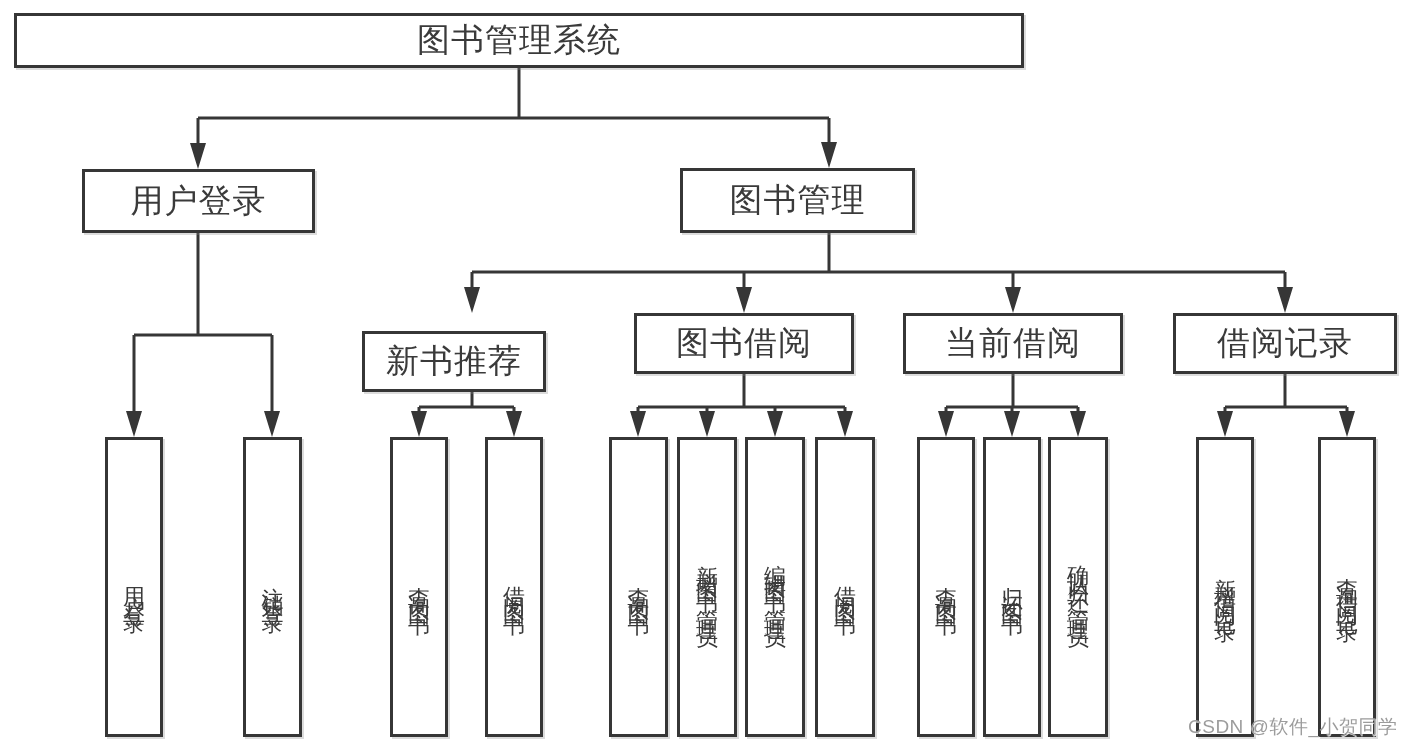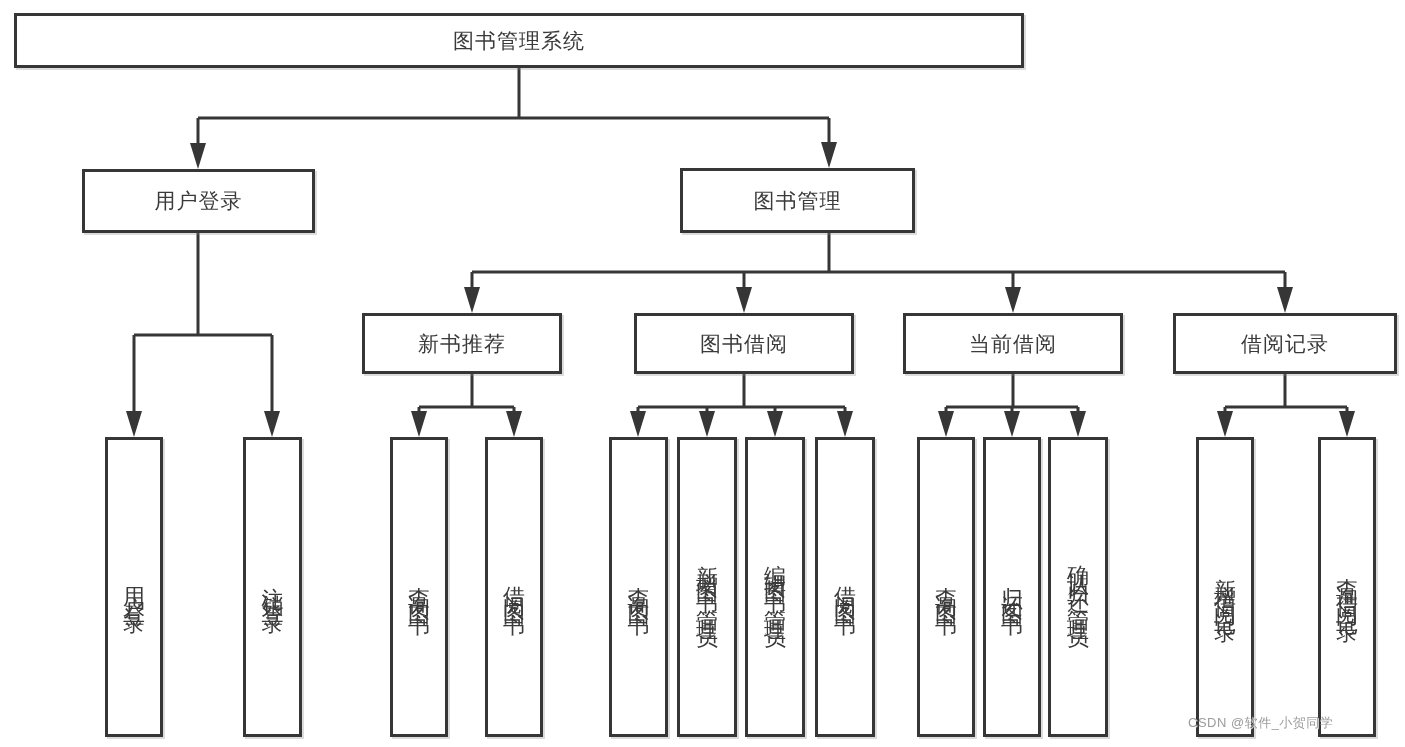--- a/index.html
+++ b/index.html
@@ -20,36 +20,36 @@
   .wires{position:absolute;left:0;top:0;width:1405px;height:747px;}
   .box{
     position:absolute;
     background:#fff;
     border:3px solid var(--line);
     box-sizing:border-box;
     display:flex;align-items:center;justify-content:center;
     box-shadow:2px 2px 0 rgba(140,140,140,.30);
   }
   .h-label{
-    font-size:21px;
+    font-size:33px;
     letter-spacing:1px;
     white-space:nowrap;
   }
   .v-label{
     writing-mode:vertical-rl;
     text-orientation:mixed;
     font-size:22px;
     line-height:1.1;
     letter-spacing:9px;
     white-space:nowrap;
   }
   .watermark{
     position:absolute;
     left:1188px;top:714px;
-    font-size:13px;
+    font-size:19px;
     letter-spacing:.5px;
     color:var(--wm);
     white-space:nowrap;
     z-index:5;
     text-shadow:1px 1px 0 rgba(255,255,255,.8);
   }
 </style>
 </head>
 <body>
 
@@ -79,21 +79,21 @@
     <span class="h-label">图书管理系统</span>
   </div>
 
   <div class="box" style="left:82px;top:169px;width:233px;height:64px">
     <span class="h-label">用户登录</span>
   </div>
   <div class="box" style="left:680px;top:168px;width:235px;height:65px">
     <span class="h-label">图书管理</span>
   </div>
 
-  <div class="box" style="left:362px;top:313px;width:200px;height:61px">
+  <div class="box" style="left:362px;top:331px;width:184px;height:61px">
     <span class="h-label">新书推荐</span>
   </div>
   <div class="box" style="left:634px;top:313px;width:220px;height:61px">
     <span class="h-label">图书借阅</span>
   </div>
   <div class="box" style="left:903px;top:313px;width:220px;height:61px">
     <span class="h-label">当前借阅</span>
   </div>
   <div class="box" style="left:1173px;top:313px;width:224px;height:61px">
     <span class="h-label">借阅记录</span>

